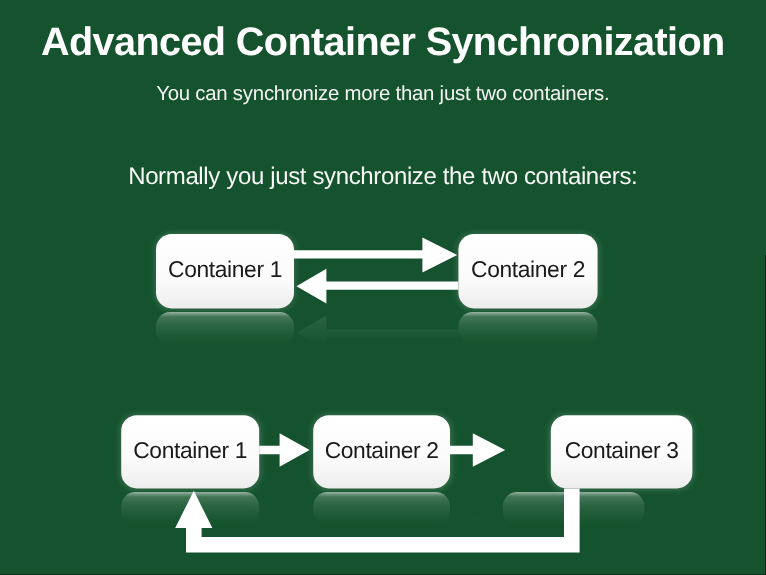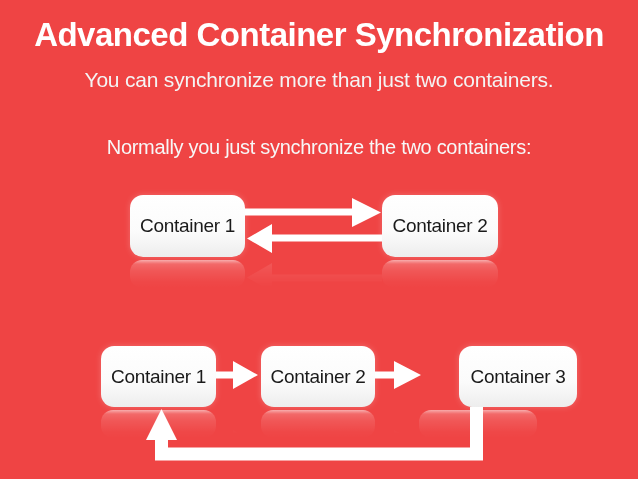--- a/index.html
+++ b/index.html
@@ -8,40 +8,40 @@
     background: #000000;
     width: 638px;
     height: 479px;
     overflow: hidden;
     font-family: "Liberation Sans", sans-serif;
   }
   #slide {
     position: relative;
     width: 638px;
     height: 479px;
-    background: #ef4444;
+    background: #14532d;
   }
   .centered-text {
     position: absolute;
     left: 0;
     width: 638px;
     text-align: center;
     color: #ffffff;
     white-space: nowrap;
   }
   .title {
     top: 16px;
     font-size: 33px;
     font-weight: bold;
     letter-spacing: -0.5px;
     color: #ffffff;
   }
   .subtitle {
     top: 68px;
-    font-size: 21px;
+    font-size: 17px;
     letter-spacing: -0.2px;
     color: #f4f4f4;
   }
   .section-heading {
     font-size: 20px;
     letter-spacing: -0.3px;
     color: #f7f7f7;
   }
   .heading-two { top: 136px; }
   .heading-chain { top: 290px; }

